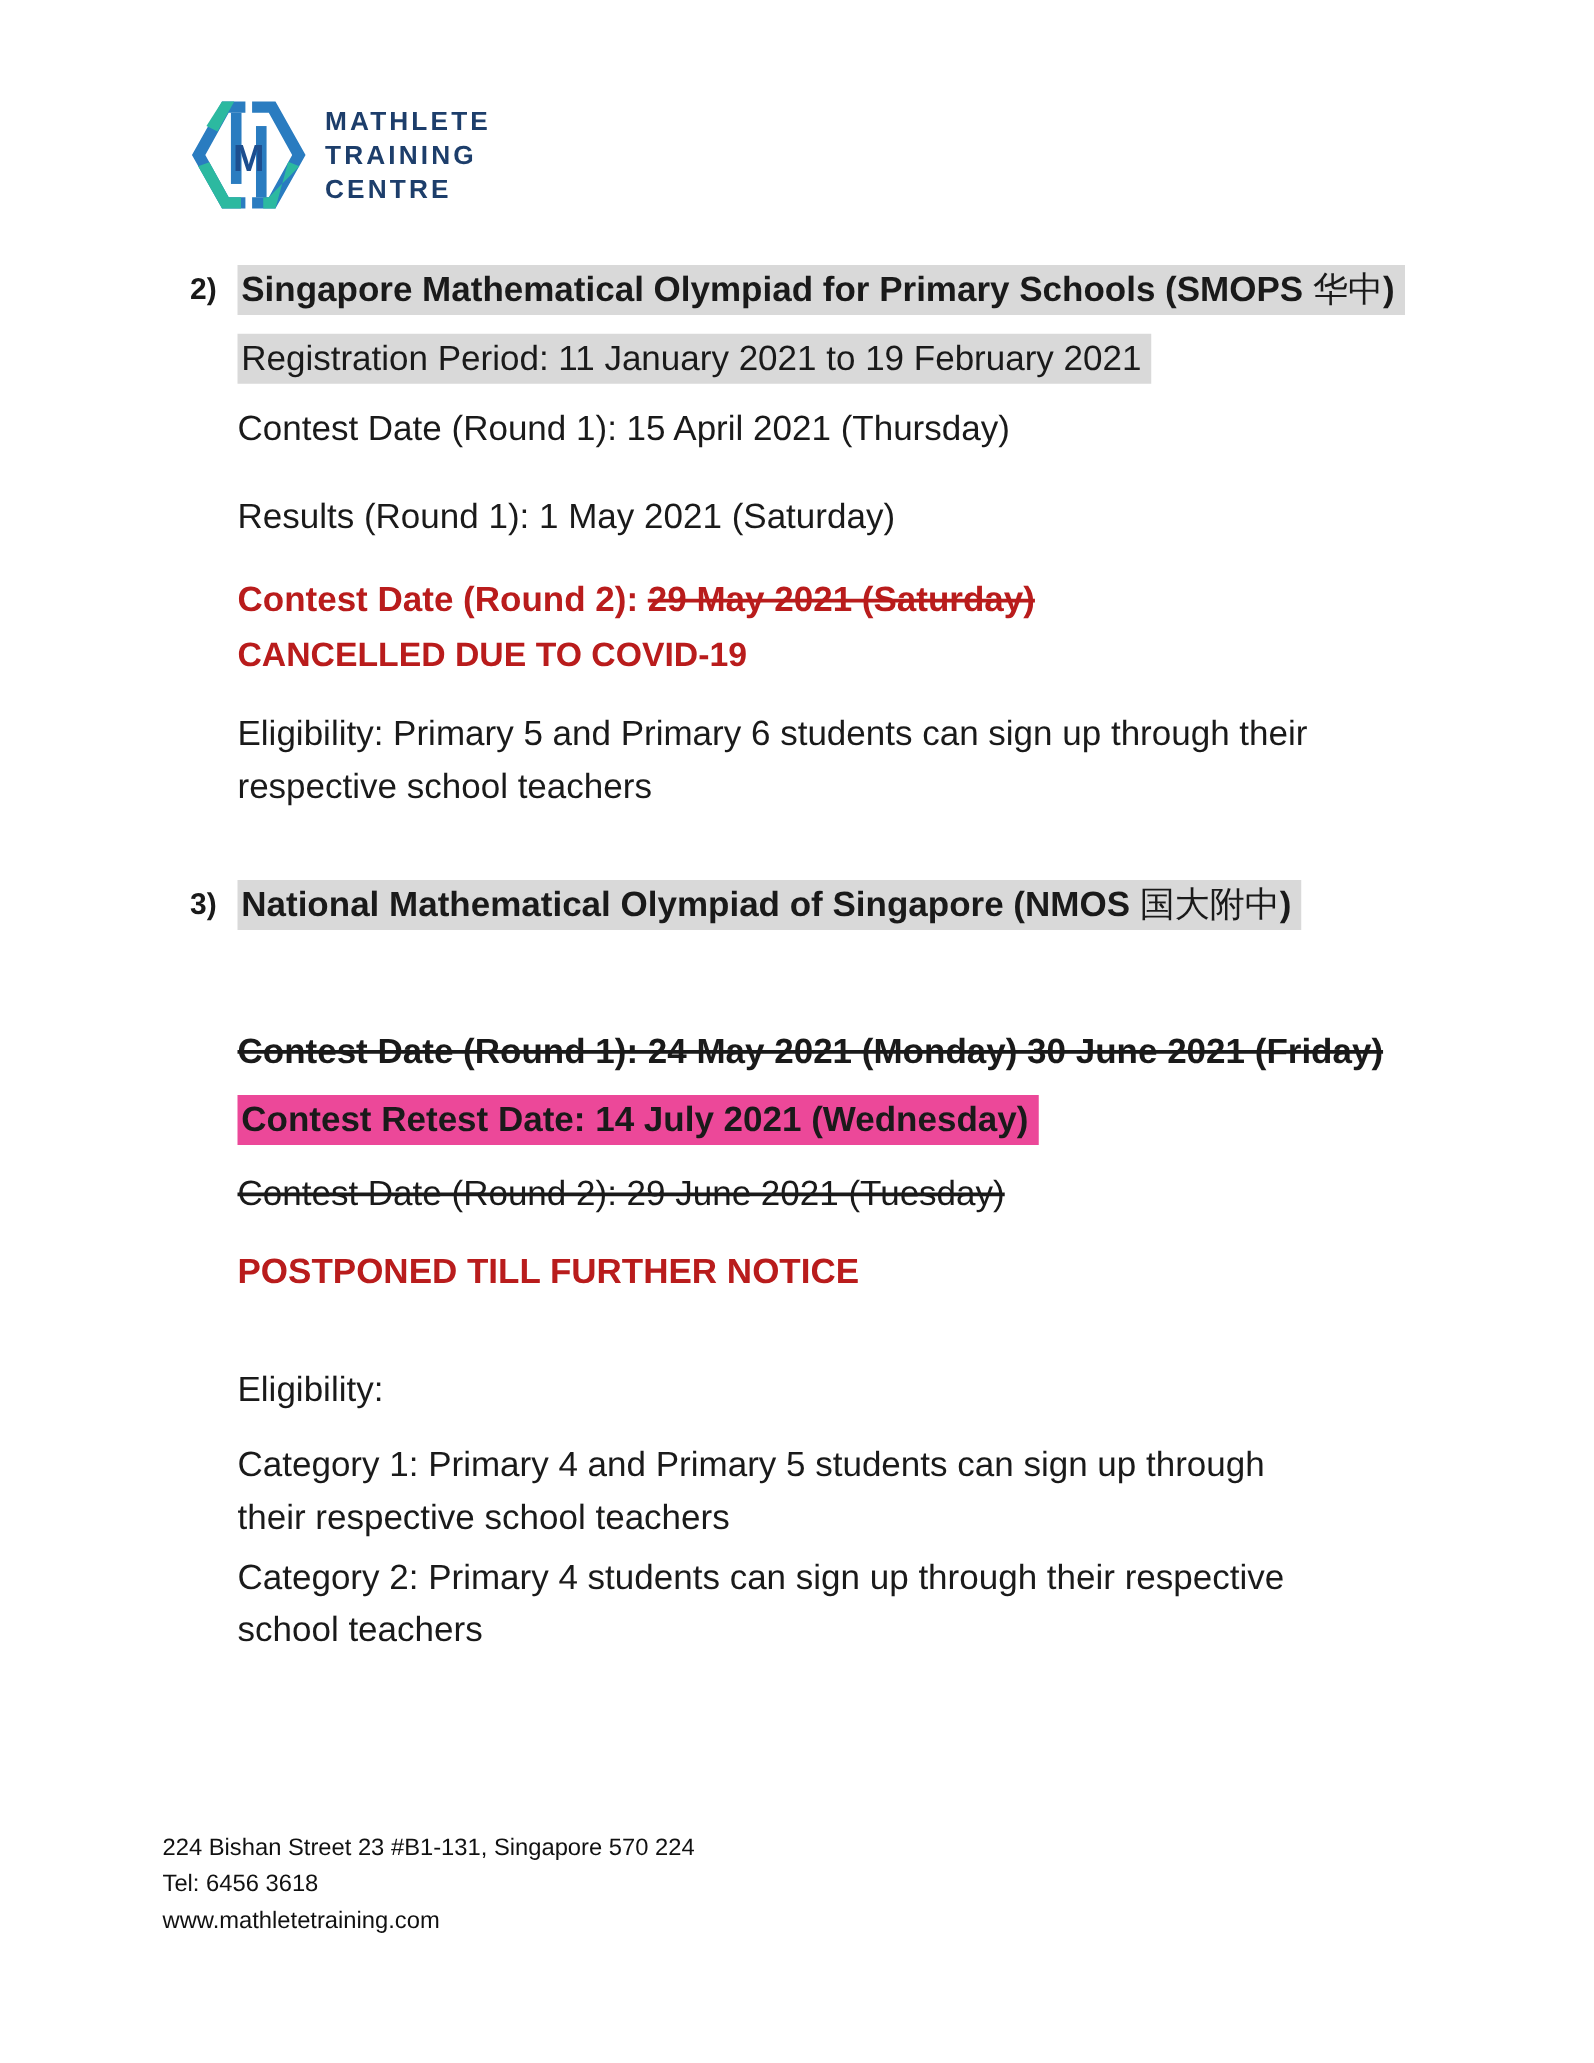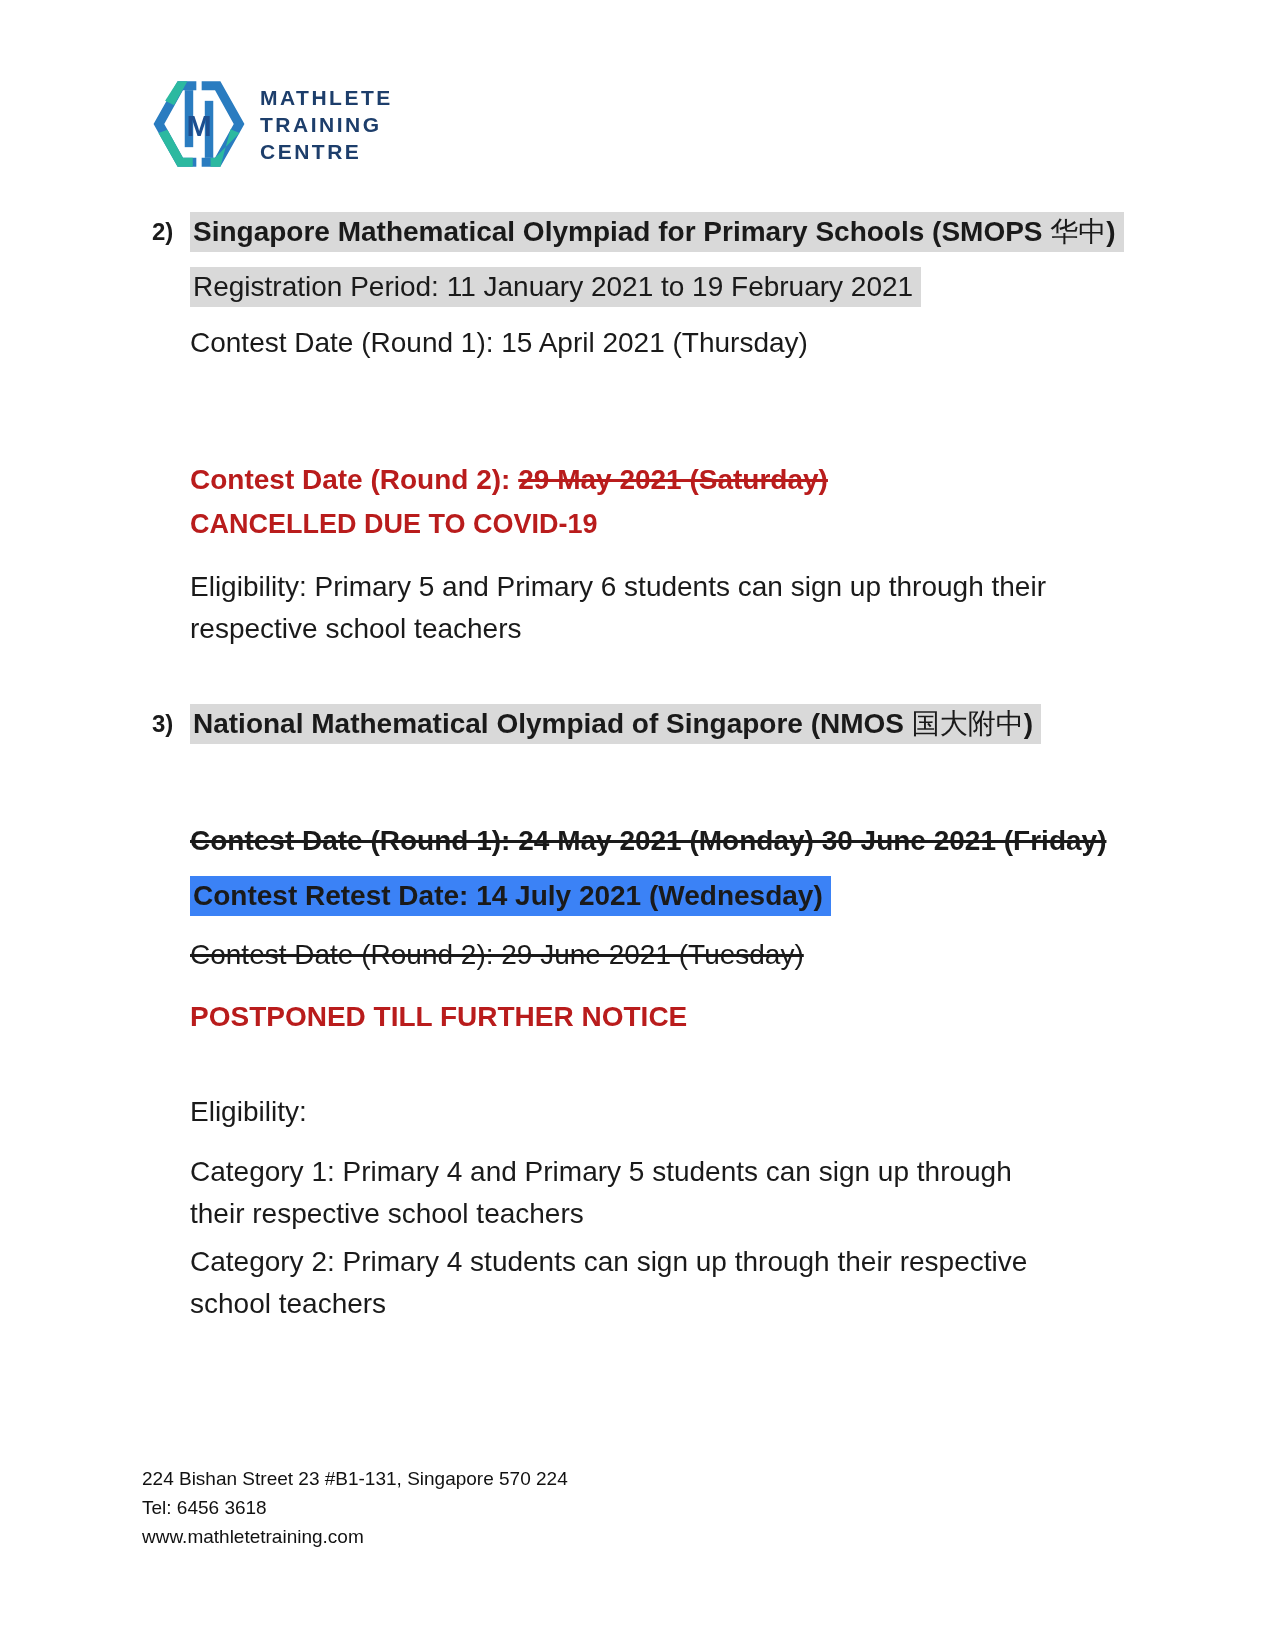--- a/index.html
+++ b/index.html
@@ -22,29 +22,29 @@
     color:#1d3e6b;
   }
   
   .block{position:absolute;left:190px;font-size:28px;line-height:42px;white-space:nowrap;}
   .wrap{white-space:normal;max-width:860px;}
   .num{
     position:absolute;left:152px;
     font-weight:700;font-size:24px;line-height:42px;
   }
   .hl-gray{background:#d9d9d9;padding:4px 8px 5px 3px;}
-  .hl-yellow{background:#3b82f6;padding:4px 8px 5px 3px;}
+  .hl-yellow{background:#ec4899;padding:4px 8px 5px 3px;}
   .bold{font-weight:700;}
   .red{color:#b91c1c;}
   .strike{text-decoration:line-through;text-decoration-thickness:2.5px;}
   .cjk{font-family:"DejaVu Serif", serif;font-weight:400;}
   .big{font-size:27px;}
   
   .footer{
-    position:absolute;left:142px;top:1464px;
+    position:absolute;left:130px;top:1464px;
     font-size:19px;line-height:29px;color:#111111;
   }
 </style>
 </head>
 <body>
 
 <div class="page">
 
   <div class="logo">
     <svg width="98" height="92" viewBox="0 0 110 100">
@@ -75,20 +75,21 @@
   <div class="block" style="top:211px;">
     <span class="hl-gray bold"><span>Singapore Mathematical Olympiad for Primary Schools (SMOPS </span><span class="cjk">华中</span><span>)</span></span>
   </div>
 
   <div class="block" style="top:266px;">
     <span class="hl-gray">Registration Period: 11 January 2021 to 19 February 2021</span>
   </div>
 
   <div class="block" style="top:322px;">Contest Date (Round 1): 15 April 2021 (Thursday)</div>
 
+  <div class="block" style="top:392px;">Results (Round 1): 1 May 2021 (Saturday)</div>
 
   <div class="block bold red" style="top:459px;">
     <span>Contest Date (Round 2): </span><span class="strike">29 May 2021 (Saturday)</span>
   </div>
 
   <div class="block bold red big" style="top:503px;">CANCELLED DUE TO COVID-19</div>
 
   <div class="block wrap" style="top:566px;">Eligibility: Primary 5 and Primary 6 students can sign up through their respective school teachers</div>
 
   <div class="num" style="top:703px;">3)</div>

